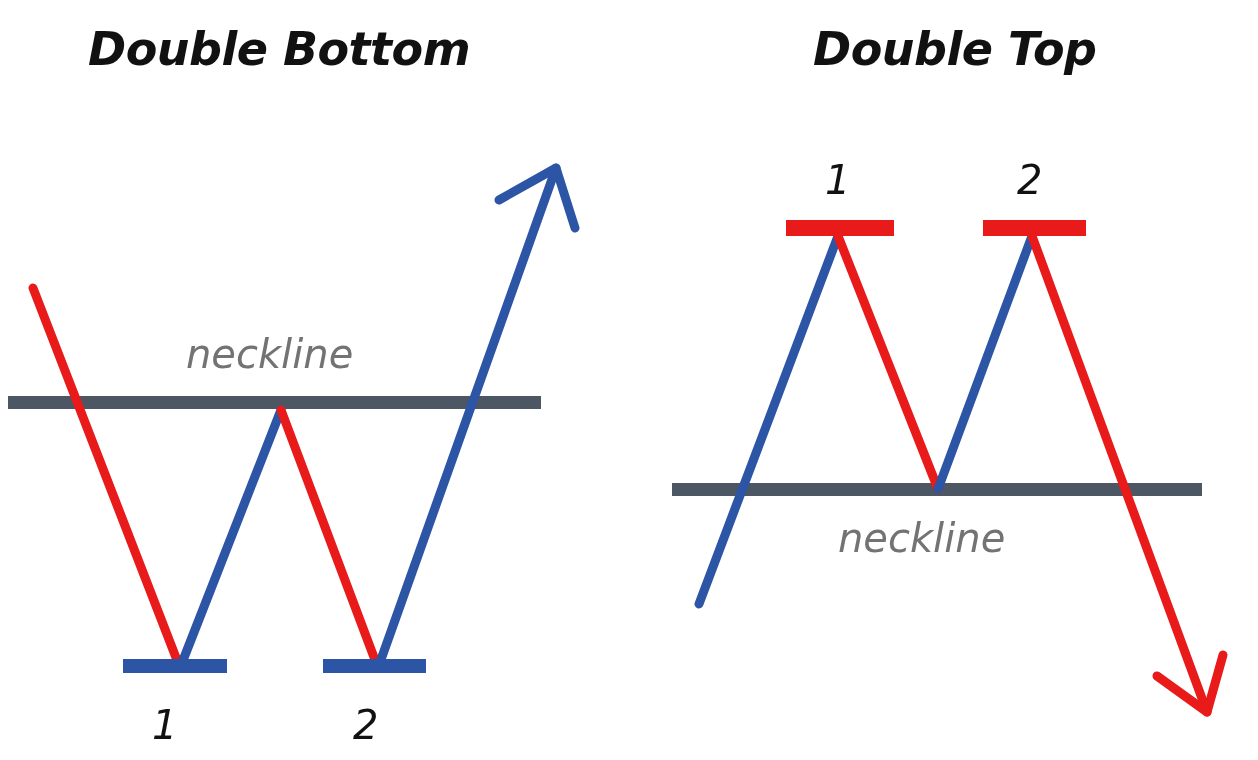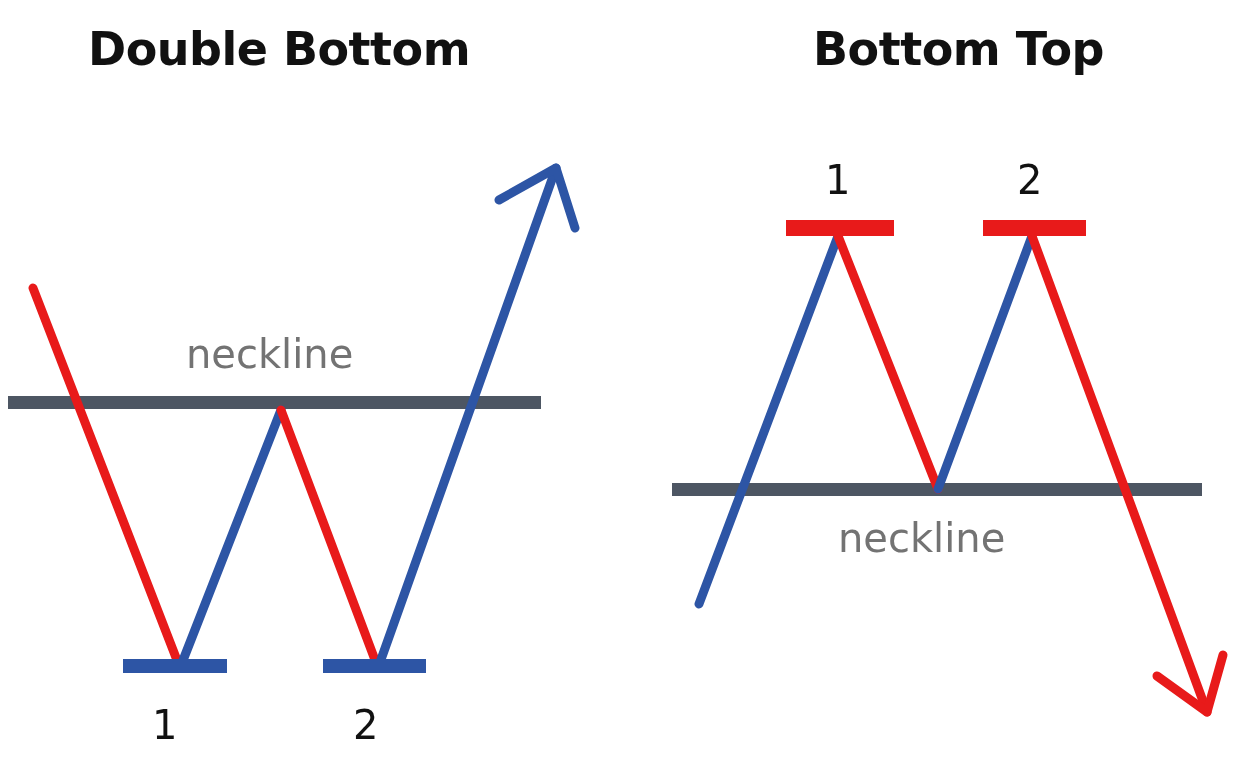--- a/index.html
+++ b/index.html
@@ -17,20 +17,21 @@
   #stage {
     position: relative;
     width: 1258px;
     height: 760px;
     background: #ffffff;
   }
   .panel {
     position: absolute;
     top: 0;
     height: 760px;
+    font-style: italic;
   }
   #panel-left  { left: 0;    width: 629px; }
   #panel-right { left: 629px; width: 629px; }
 
   .panel svg {
     position: absolute;
     left: 0;
     top: 0;
     width: 629px;
     height: 760px;
@@ -119,21 +120,21 @@
 
       <line x1="938" y1="489" x2="1032" y2="236" stroke="#2d55a5" stroke-width="9" stroke-linecap="round"></line>
 
       <line x1="1032" y1="236" x2="1207" y2="712" stroke="#e81a1a" stroke-width="9" stroke-linecap="round"></line>
       <polyline points="1157,676 1207,712 1223,655" fill="none" stroke="#e81a1a" stroke-width="9" stroke-linecap="round" stroke-linejoin="round"></polyline>
 
       <rect x="786" y="220" width="108" height="16" fill="#e81a1a"></rect>
       <rect x="983" y="220" width="103" height="16" fill="#e81a1a"></rect>
     </svg>
 
-    <div class="txt title" id="title-right">Bottom Top</div>
+    <div class="txt title" id="title-right">Double Top</div>
 
     <div class="txt neck-label" id="neckline-right">neckline</div>
 
     <div class="txt num-label" id="num-right-1">1</div>
 
     <div class="txt num-label" id="num-right-2">2</div>
   </div>
 
 </div>
 

